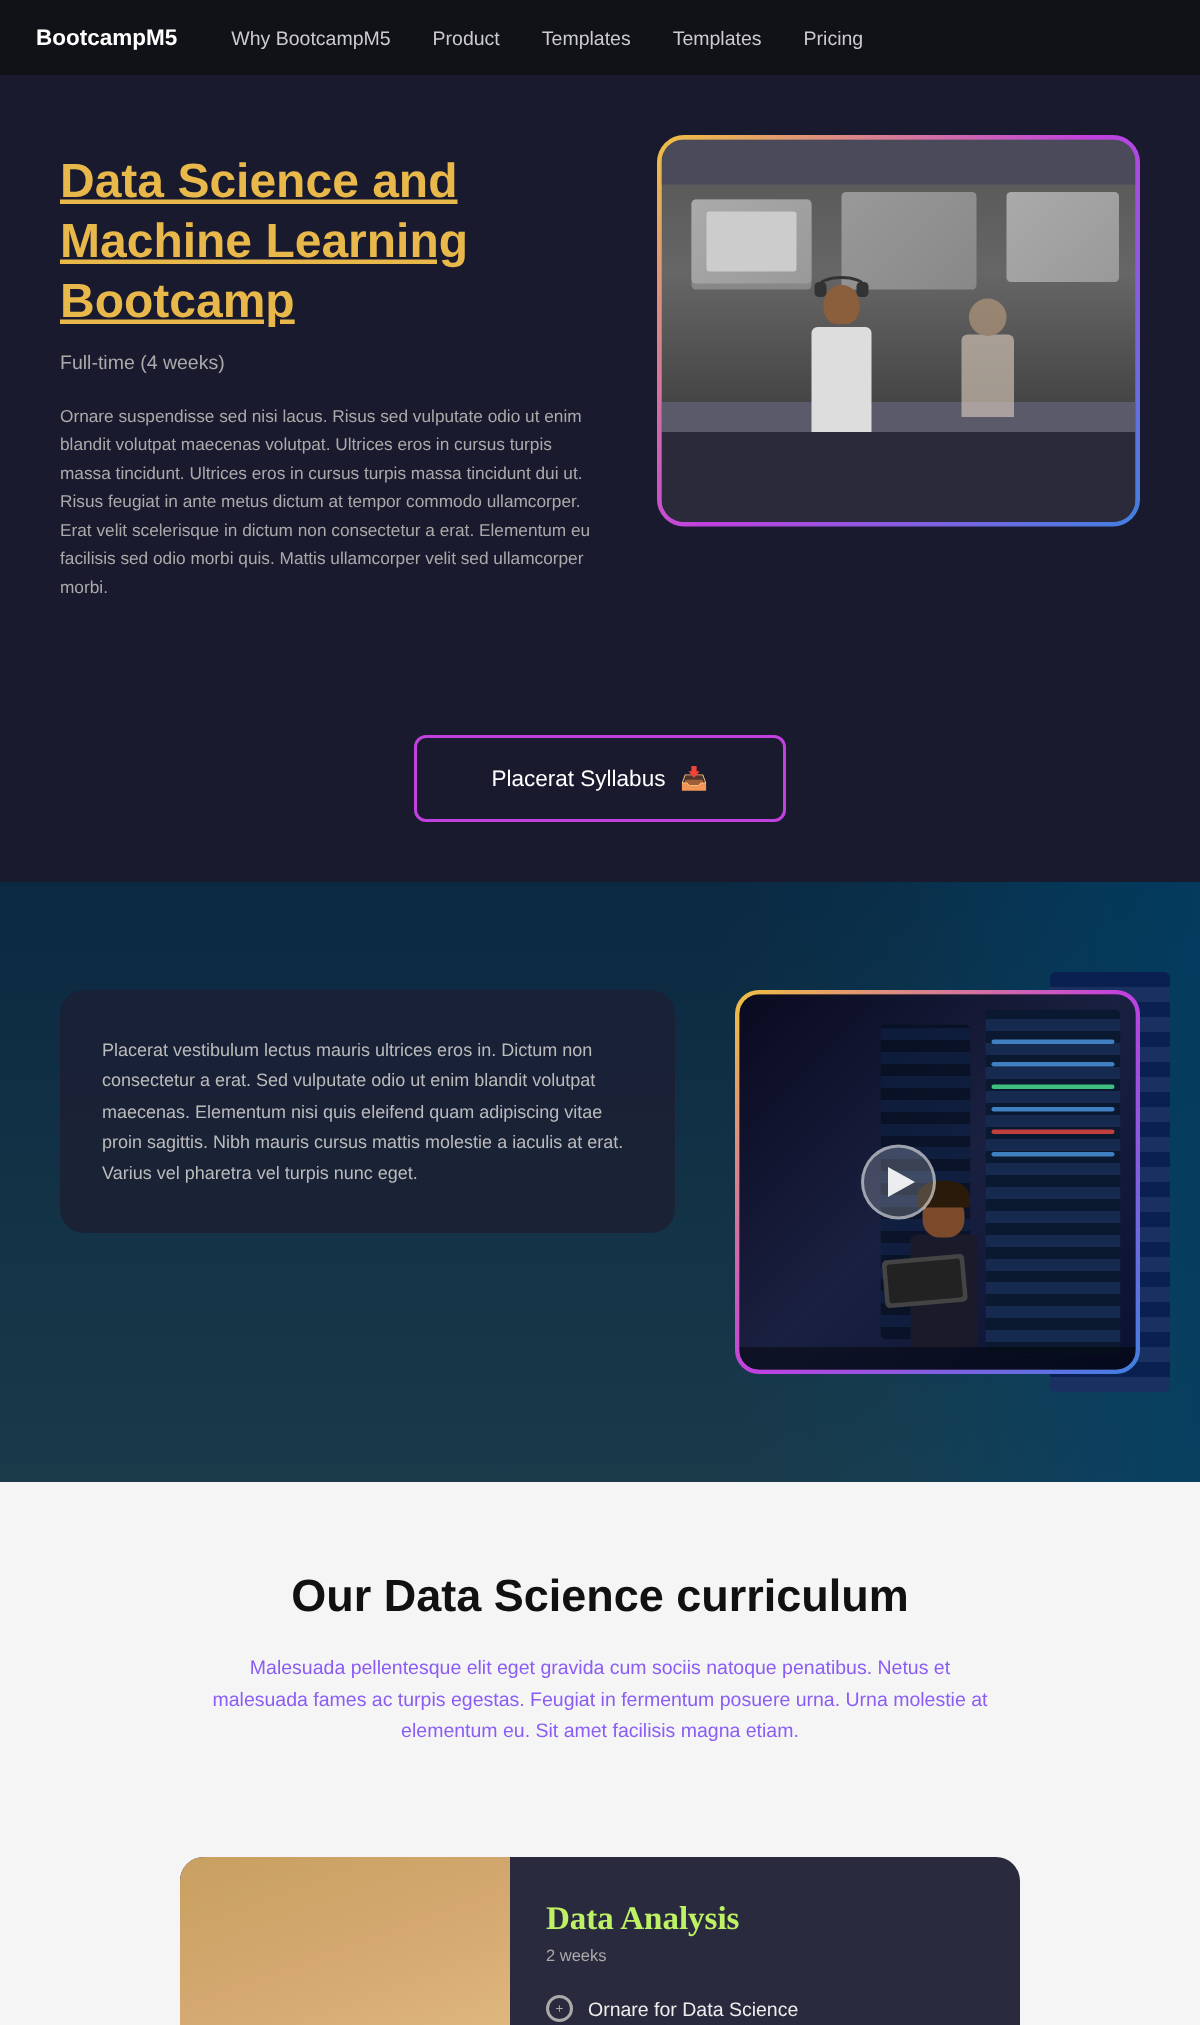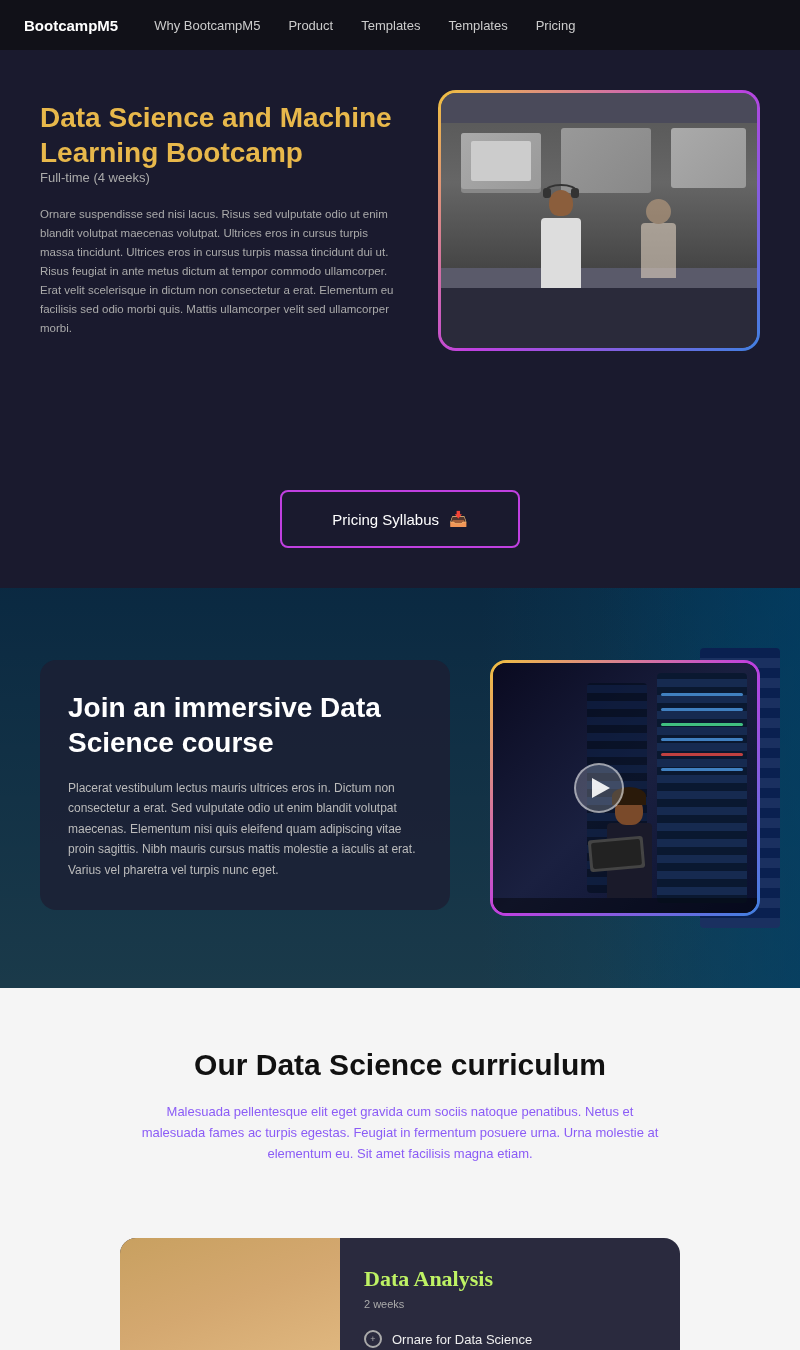--- a/index.html
+++ b/index.html
@@ -64,24 +64,26 @@
       display: flex;
       align-items: flex-start;
       gap: 40px;
       min-height: 420px;
     }
     .hero-left {
       flex: 1;
       padding-top: 10px;
     }
     .hero-title {
-      font-size: 28px;
+      font-size: 32px;
       font-weight: 700;
       color: #e8b84b;
       line-height: 1.25;
+      margin-bottom: 14px;
+      text-decoration: underline;
     }
     .hero-subtitle {
       font-size: 13px;
       color: #aaa;
       margin-bottom: 20px;
     }
     .hero-desc {
       font-size: 11.5px;
       color: #aaa;
       line-height: 1.65;
@@ -377,36 +379,35 @@
 
           <div style="position:absolute;bottom:0;left:0;right:0;height:60px;background:#2a2a3a;"></div>
         </div>
       </div>
     </div>
   </div>
 </section>
 
 <div class="download-section">
   <button class="download-btn">
-    <span>Pricing Syllabus</span>
+    <span>Placerat Syllabus</span>
     <span>📥</span>
   </button>
 </div>
 
 <section class="immersive-section">
   <div class="server-bg-deco"></div>
 
   <div style="position:absolute;right:0;top:0;bottom:0;width:200px;background:linear-gradient(90deg,transparent,rgba(0,60,100,0.5));display:flex;align-items:center;justify-content:flex-end;padding-right:20px;">
     <div style="width:80px;height:280px;background:linear-gradient(90deg,#1a3060,#2a5080);border-radius:4px;overflow:hidden;">
       <div style="height:100%;background:repeating-linear-gradient(0deg,#1a3060 0px,#1a3060 10px,#0a2050 10px,#0a2050 20px);"></div>
     </div>
   </div>
   <div class="immersive-content">
     <div class="immersive-left">
-      <h2 class="immersive-title">Join an immersive Data Science course</h2>
       <p class="immersive-desc">Placerat vestibulum lectus mauris ultrices eros in. Dictum non consectetur a erat. Sed vulputate odio ut enim blandit volutpat maecenas. Elementum nisi quis eleifend quam adipiscing vitae proin sagittis. Nibh mauris cursus mattis molestie a iaculis at erat. Varius vel pharetra vel turpis nunc eget.</p>
     </div>
     <div class="immersive-right">
       <div class="video-wrapper">
         <div class="video-inner">
           <div class="video-scene">
 
             <div style="position:absolute;right:10px;top:10px;bottom:10px;width:90px;background:linear-gradient(90deg,#0a1830,#1a3060);border-radius:4px;overflow:hidden;">
               <div style="height:100%;background:repeating-linear-gradient(0deg,#0a1830 0px,#0a1830 8px,#162a50 8px,#162a50 16px);"></div>
               <div style="position:absolute;top:20px;left:4px;right:4px;height:3px;background:#4080c0;border-radius:2px;"></div>

